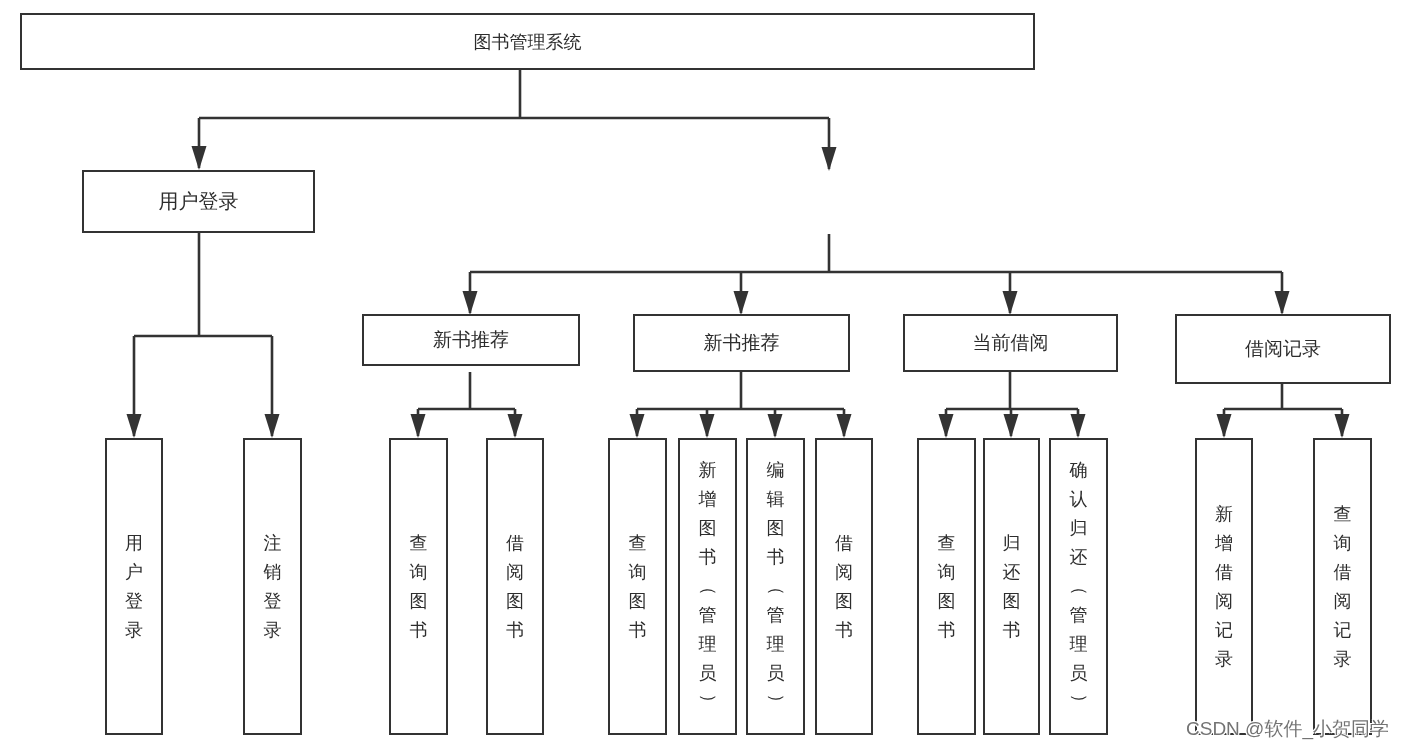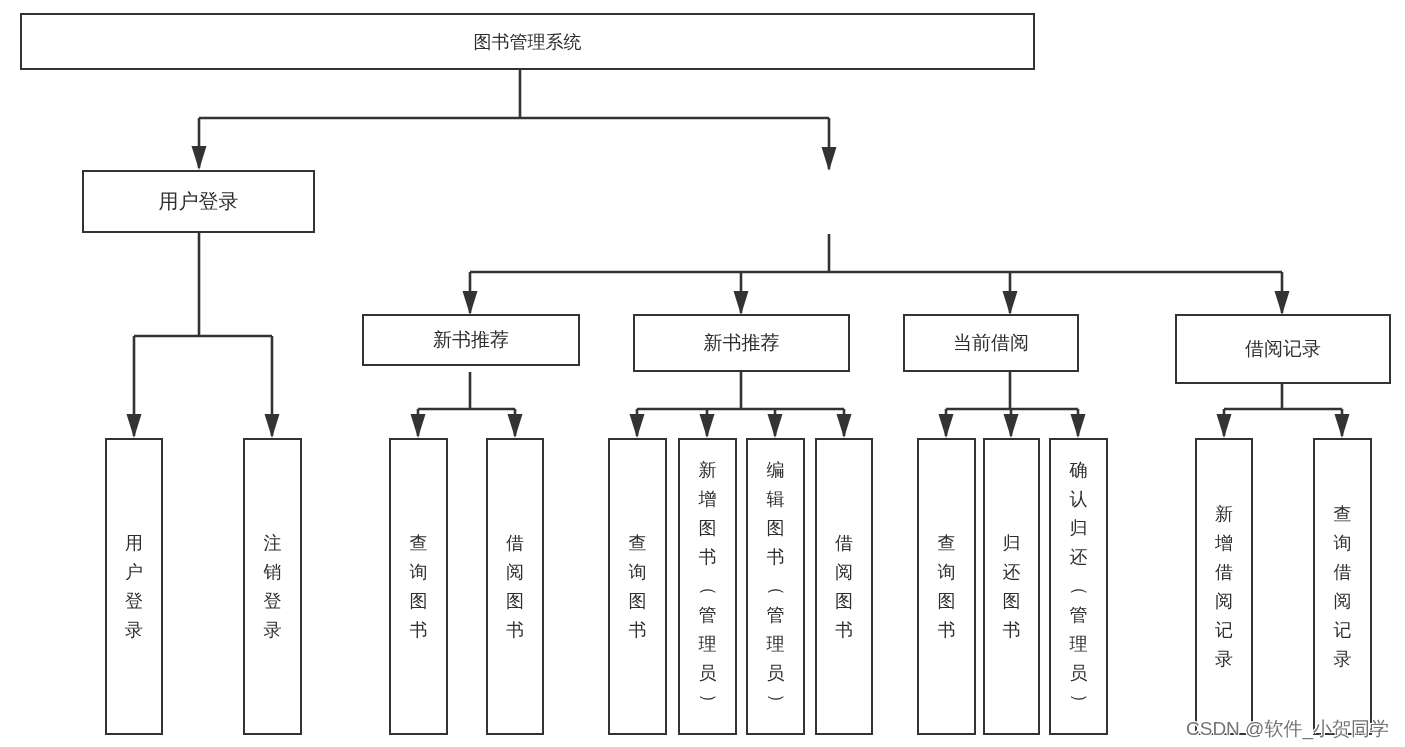--- a/index.html
+++ b/index.html
@@ -79,21 +79,21 @@
   <div class="box" style="left:82px;top:170px;width:233px;height:63px">
     <span class="l2-label">用户登录</span>
   </div>
 
   <div class="box" style="left:362px;top:314px;width:218px;height:52px">
     <span class="l3-label">新书推荐</span>
   </div>
   <div class="box" style="left:633px;top:314px;width:217px;height:58px">
     <span class="l3-label">新书推荐</span>
   </div>
-  <div class="box" style="left:903px;top:314px;width:176px;height:58px">
+  <div class="box" style="left:903px;top:314px;width:215px;height:58px">
     <span class="l3-label">当前借阅</span>
   </div>
   <div class="box" style="left:1175px;top:314px;width:216px;height:70px">
     <span class="l3-label">借阅记录</span>
   </div>
 
   <div class="box vbox" style="left:105px;top:438px;width:58px;height:297px">
       <span class="vchar">用</span>
       <span class="vchar">户</span>
       <span class="vchar">登</span>

